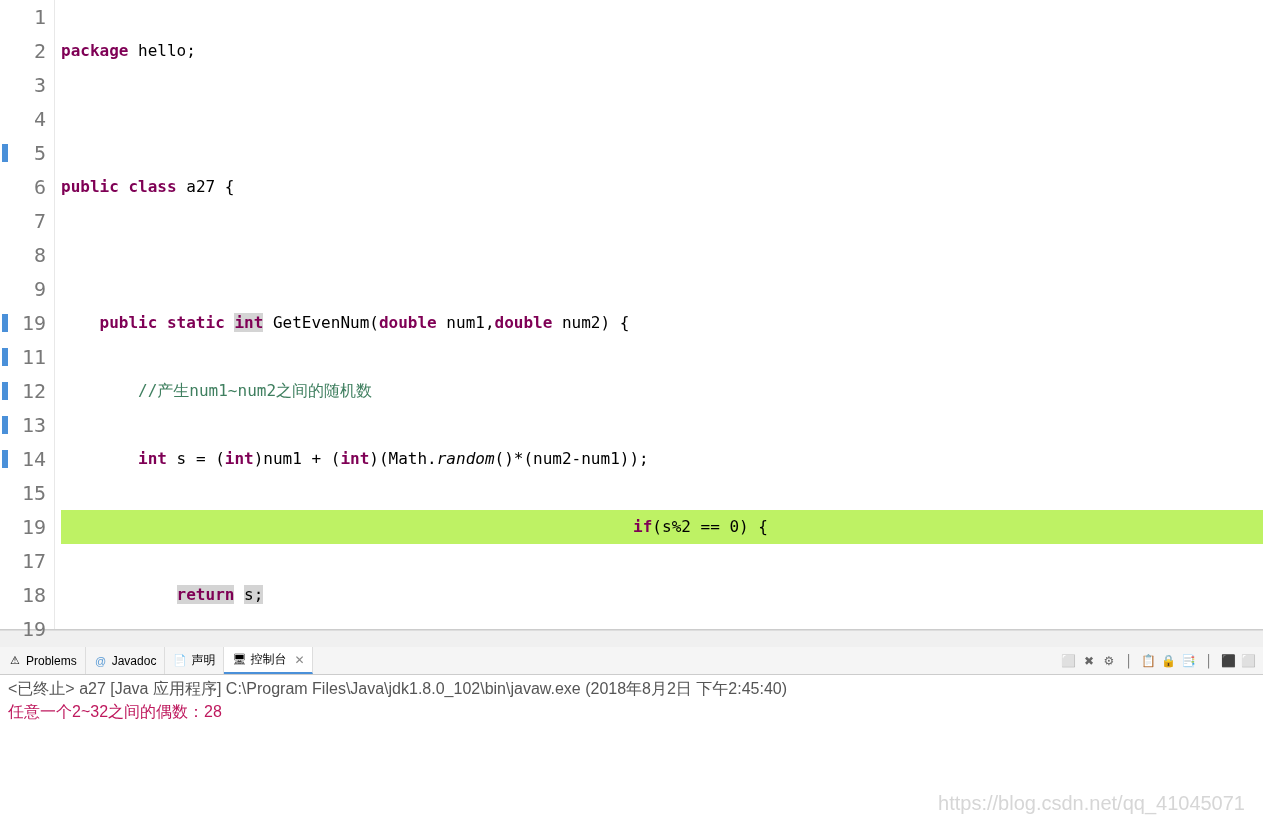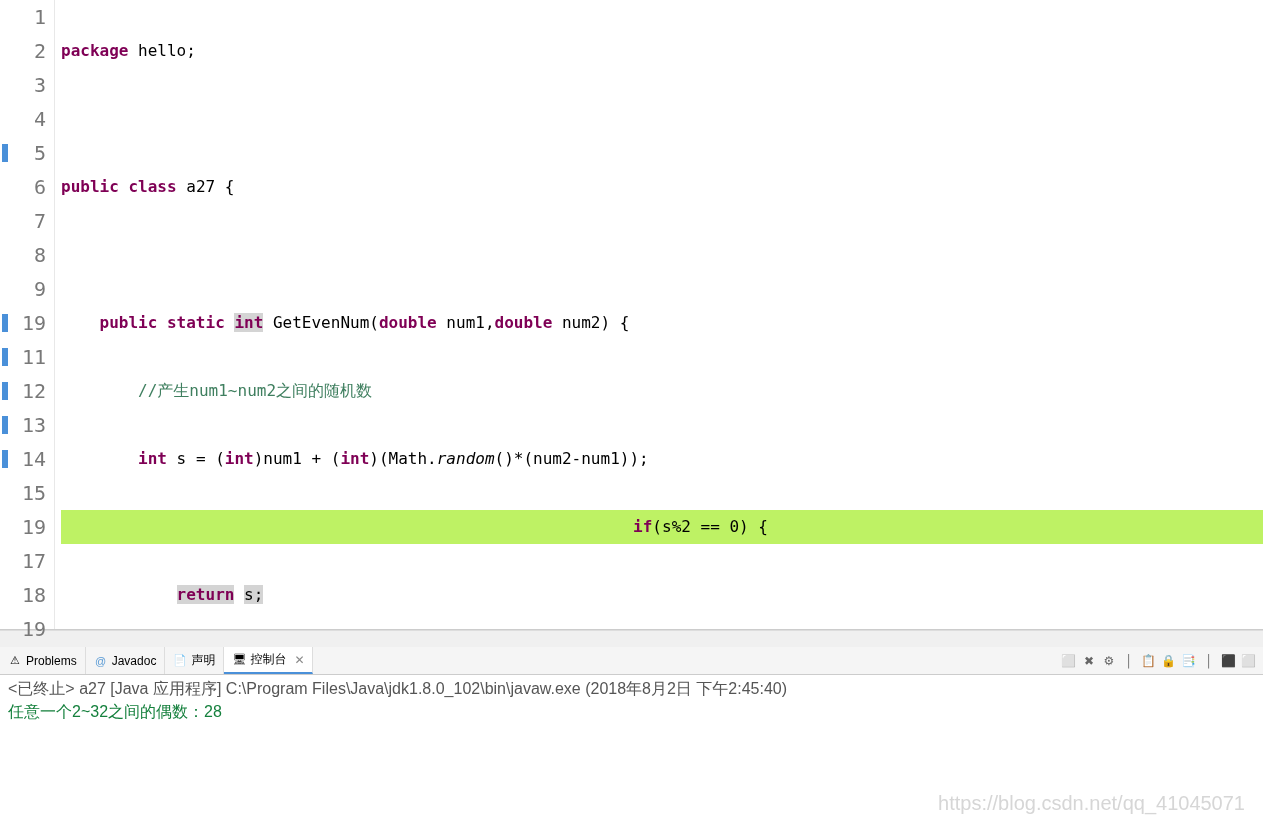--- a/index.html
+++ b/index.html
@@ -29,21 +29,21 @@
     
     .tabs-bar { display: flex; align-items: center; height: 28px; background: #f5f5f5; border-bottom: 1px solid #ccc; font-family: "Microsoft YaHei", sans-serif; font-size: 12px; }
     .tab { display: flex; align-items: center; padding: 0 8px; height: 100%; border-right: 1px solid #ddd; cursor: pointer; gap: 4px; }
     .tab.active { background: #fff; border-bottom: 2px solid #4a90d9; }
     .tab-icon { width: 14px; height: 14px; display: inline-flex; align-items: center; justify-content: center; font-size: 11px; }
     .tabs-toolbar { margin-left: auto; display: flex; gap: 4px; padding-right: 6px; }
     .tool-ico { width: 16px; height: 16px; display: inline-flex; align-items: center; justify-content: center; font-size: 12px; color: #666; cursor: pointer; }
     
     .console-area { font-family: "Microsoft YaHei", Consolas, sans-serif; font-size: 16px; padding: 4px 8px; }
     .console-header { color: #555; }
-    .console-output { color: #15803d; margin-top: 2px; }
+    .console-output { color: #be185d; margin-top: 2px; }
     
     .watermark { position: absolute; right: 18px; bottom: 10px; color: #d6d6d6; font-size: 20px; font-family: sans-serif; }
   </style>
 </head>
 <body>
 
 <div class="editor-area">
   <div class="gutter">
     <div class="gutter-marker m5"></div>
     <div class="gutter-marker m10"></div>

